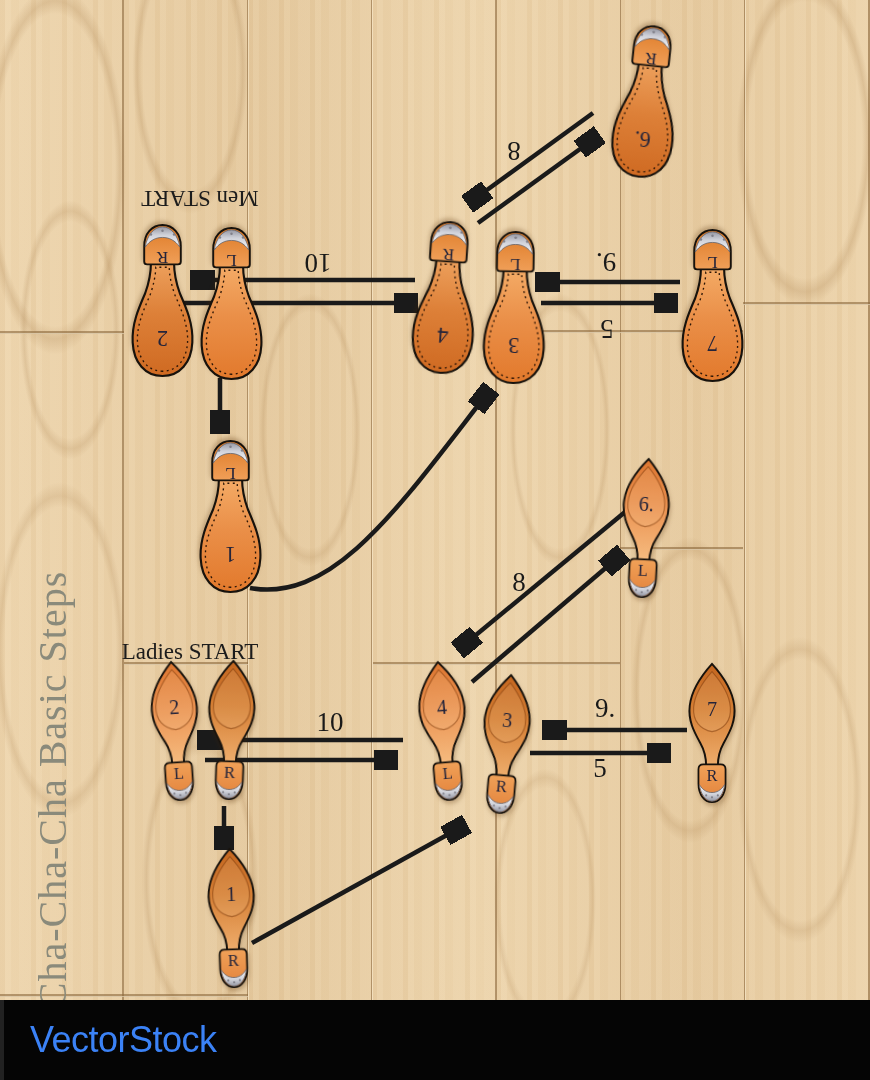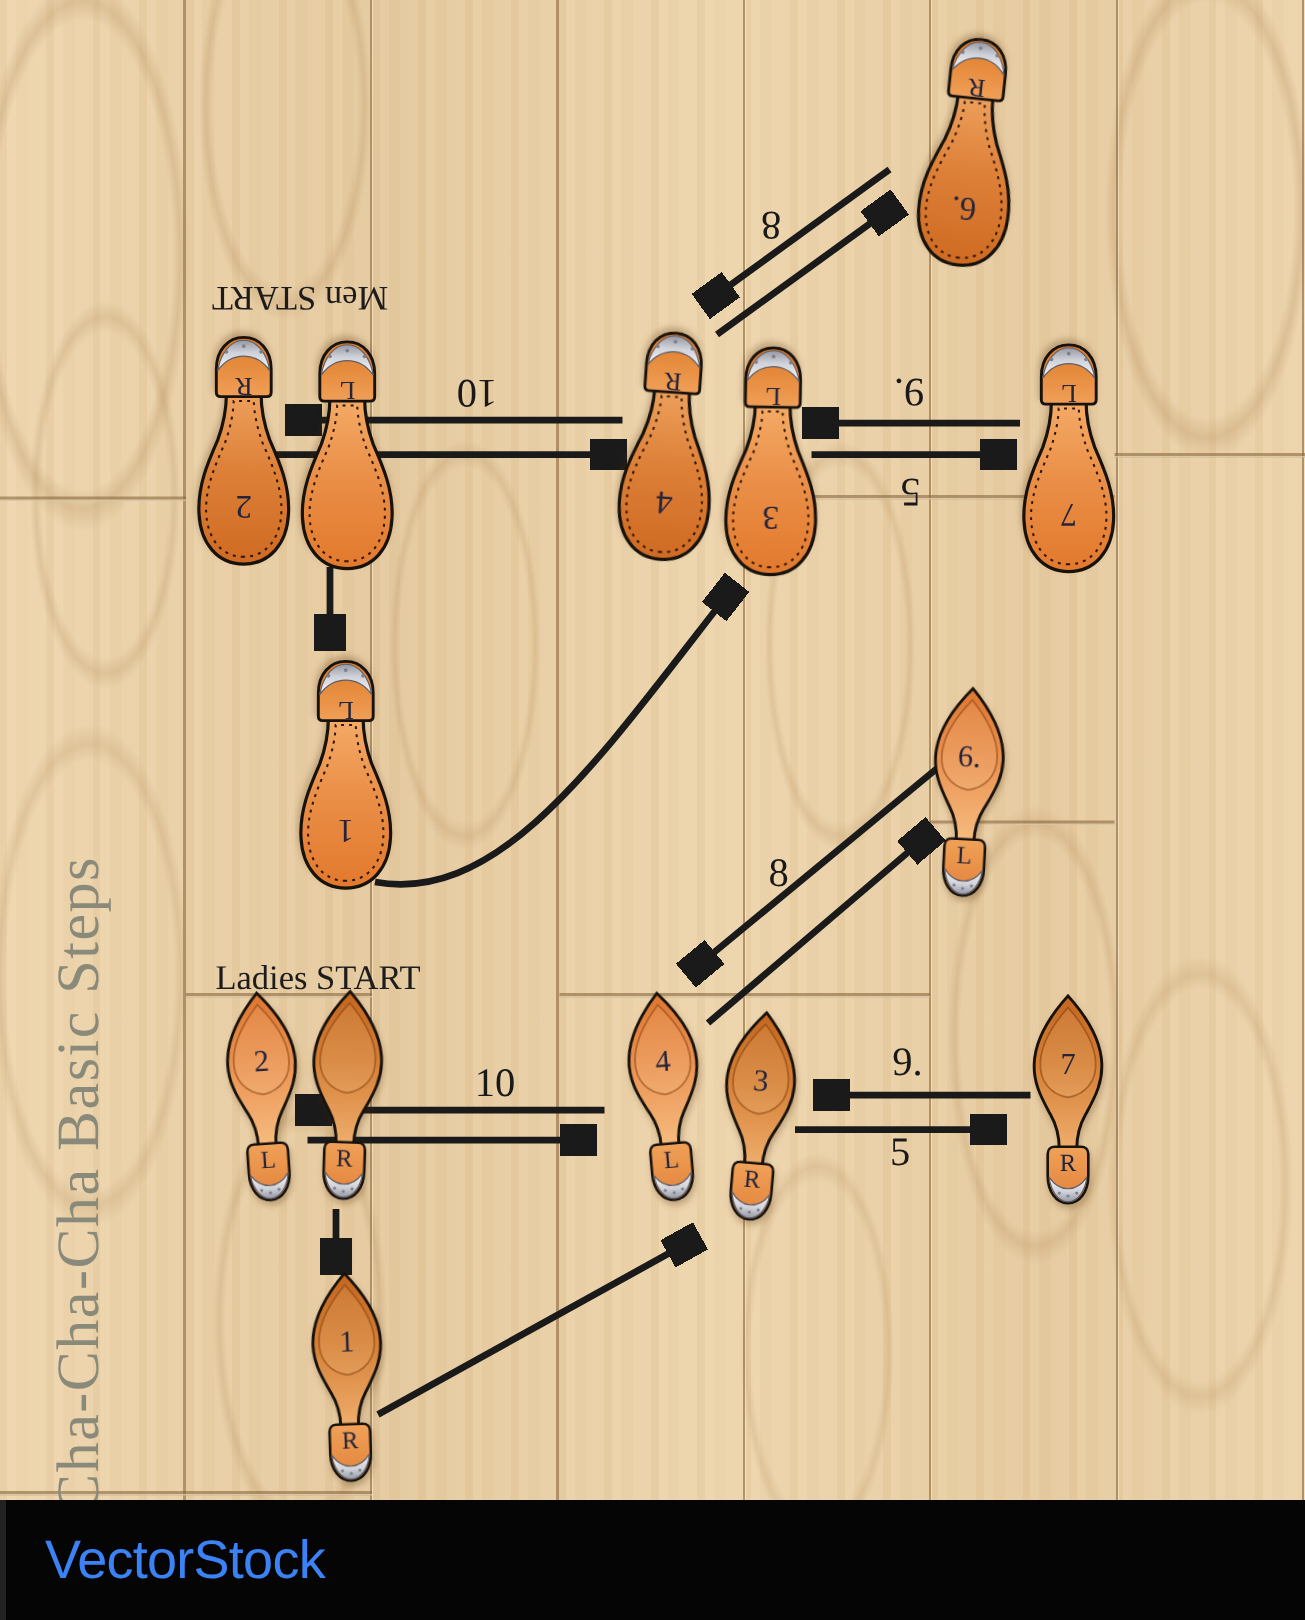--- a/index.html
+++ b/index.html
@@ -161,21 +161,21 @@
   <div class="arrow-label flip" style="left:318px;top:262px">10</div>
   <div class="arrow-label flip" style="left:606px;top:261px">9.</div>
   <div class="arrow-label flip" style="left:607px;top:328px">5</div>
   <div class="arrow-label flip" style="left:514px;top:150px">8</div>
   <div class="arrow-label" style="left:330px;top:722px">10</div>
   <div class="arrow-label" style="left:605px;top:708px">9.</div>
   <div class="arrow-label" style="left:600px;top:768px">5</div>
   <div class="arrow-label" style="left:519px;top:582px">8</div>
 
   <div class="start-label flip" style="left:200px;top:198px">Men START</div>
-  <div class="start-label" style="left:212px;top:652px">Ladies START</div>
+  <div class="start-label" style="left:190px;top:652px">Ladies START</div>
 
   <svg class="shoe men dark" style="left:124px;top:221px;--rot:180deg" viewBox="0 0 80 164">
     <use href="#sym-men"></use>
     <text class="num" x="40" y="50">2</text>
     <text class="ltr" x="40" y="132">R</text>
   </svg>
   <svg class="shoe men" style="left:193px;top:224px;--rot:180deg" viewBox="0 0 80 164">
     <use href="#sym-men"></use>
     <text class="num" x="40" y="50"></text>
     <text class="ltr" x="40" y="132">L</text>

